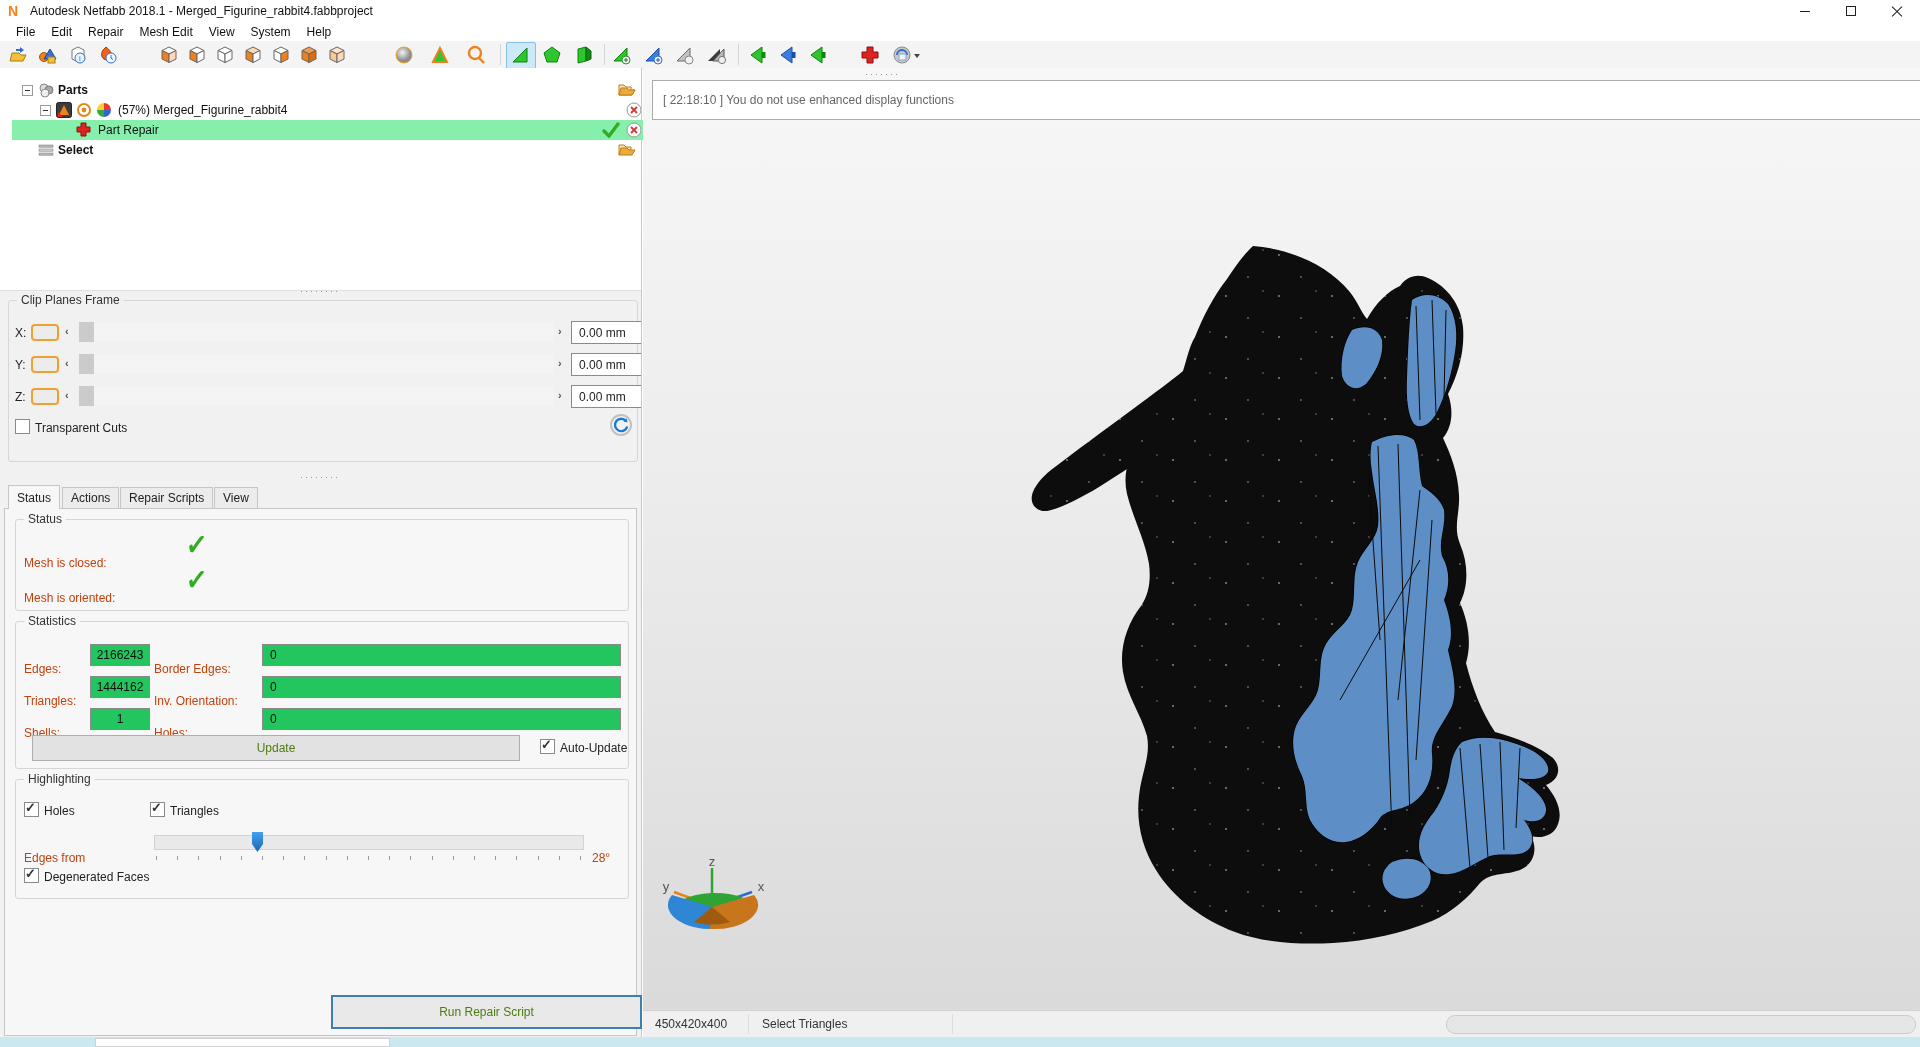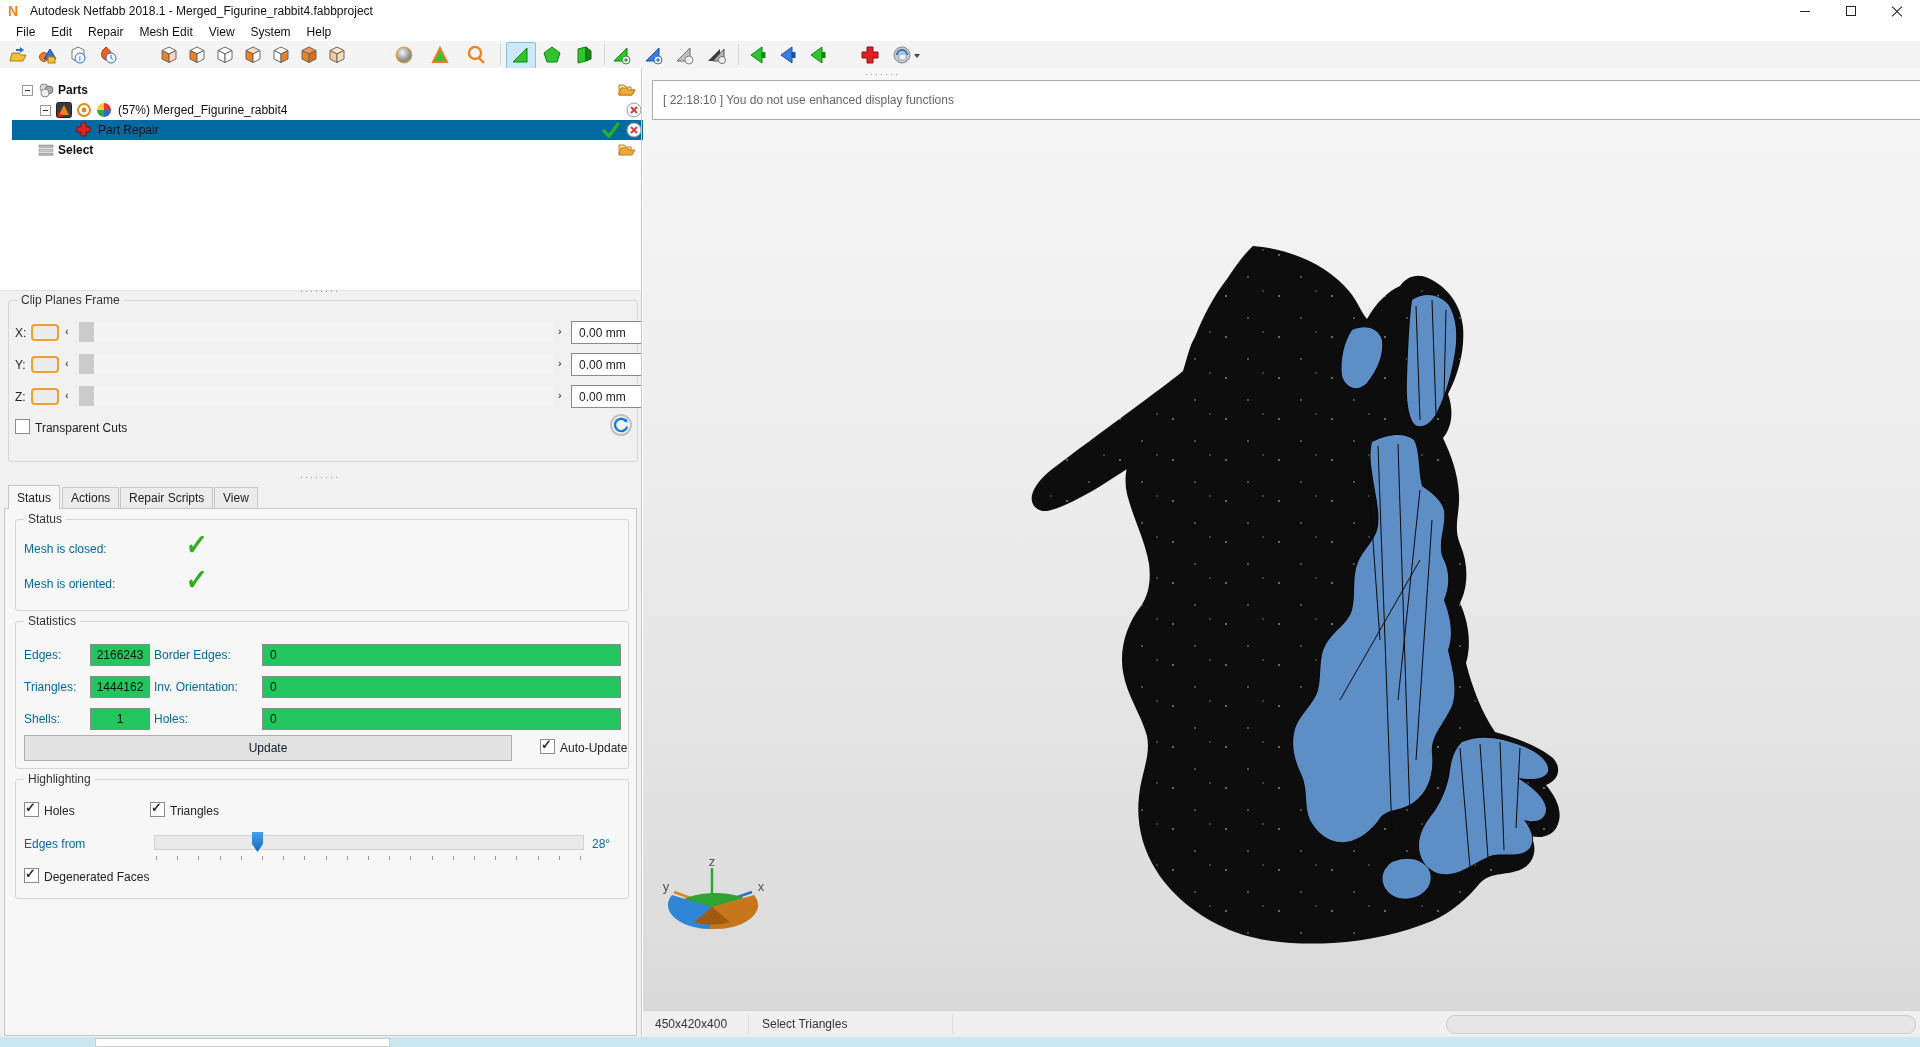--- a/index.html
+++ b/index.html
@@ -19,21 +19,21 @@
   #menubar{left:0;top:22px;width:1920px;height:19px;background:#fff;display:flex;align-items:center;padding-left:8px;box-sizing:border-box;}
   .menu-item{padding:0 8px;font-size:12px;color:#111;}
   #toolbar{left:0;top:41px;width:1920px;height:27px;background:#f4f4f4;border-bottom:1px solid #e2e2e2;}
   .tbtn{position:absolute;top:2px;width:24px;height:24px;display:flex;align-items:center;justify-content:center;}
   .tbtn.active{background:#cde8f7;border:1px solid #86bfe8;border-radius:2px;top:1px;width:28px;height:25px;}
   .tsep{position:absolute;top:3px;width:1px;height:21px;background:#d6d6d6;}
   
   #leftpanel{left:0;top:68px;width:641px;height:969px;background:#f1f1f1;}
   #tree{position:absolute;left:0;top:0;width:641px;height:222px;background:#fff;border-bottom:1px solid #e0e0e0;}
   .trow{position:absolute;left:12px;width:637px;height:20px;display:flex;align-items:center;text-decoration:underline;}
-  .trow.sel{background:#0369a1;}
+  .trow.sel{background:#86efac;}
   .texp{position:absolute;width:9px;height:9px;border:1px solid #9a9a9a;background:#fff;display:flex;align-items:center;justify-content:center;}
   .texp i{width:5px;height:1px;background:#333;}
   .tlabel{font-size:12px;color:#111;position:absolute;top:3px;}
   .bold{font-weight:bold;}
   .ticon{position:absolute;top:2px;}
   .tright{position:absolute;top:2px;}
   .vsplit-dots{position:absolute;color:#8a8a8a;font-size:9px;letter-spacing:2px;}
   
   .grp{position:absolute;border:1px solid #d6d6d6;border-radius:3px;}
   .grp-title{position:absolute;top:-8px;left:8px;padding:0 4px;font-size:12px;color:#333;}
@@ -52,22 +52,22 @@
   .cb.on:after{content:"✓";position:absolute;left:0px;top:-3px;font-size:13px;font-weight:bold;color:#333;}
   .cblabel{font-size:12px;color:#222;margin-left:5px;}
   
   .tab{position:absolute;top:2px;height:20px;border:1px solid #c6c6c6;border-bottom:none;background:#ececec;font-size:12px;display:flex;align-items:center;padding:0 8px;color:#222;}
   .tab.active{background:#f7f7f7;top:0;height:23px;z-index:3;}
   #tabpage{position:absolute;left:4px;top:440px;width:633px;height:528px;background:#f7f7f7;border:1px solid #c6c6c6;box-sizing:border-box;z-index:1;}
   
   .fld{position:absolute;background:#22c55e;border:1px solid #8a8a8a;height:20px;display:flex;align-items:center;font-size:12px;color:#111;}
   .fld.center{justify-content:center;}
   .fld.left{padding-left:7px;}
-  .lbl{position:absolute;font-size:12px;color:#0369a1;}
-  .btn{position:absolute;background:#e2e2e2;border:1px solid #aeaeae;display:flex;align-items:center;justify-content:center;font-size:12px;color:#0f172a;}
+  .lbl{position:absolute;font-size:12px;color:#c2410c;margin-top:14px;}
+  .btn{position:absolute;background:#e2e2e2;border:1px solid #aeaeae;display:flex;align-items:center;justify-content:center;font-size:12px;color:#4d7c0f;margin-left:8px;}
   .btn.default{background:#e9e9e9;border:2px solid #3c7fb1;}
   .bigcheck{position:absolute;font-size:30px;font-weight:bold;color:#2fae1f;transform:rotate(4deg) scaleX(.85);}
   
   .tb-groove{position:absolute;height:13px;background:#e9e9e9;border:1px solid #d2d2d2;}
   .tb-thumb{position:absolute;width:11px;height:20px;background:linear-gradient(180deg,#44a1ef,#1b66b5);clip-path:polygon(0 0,100% 0,100% 60%,50% 100%,0 60%);}
   .tick{position:absolute;width:1px;height:4px;background:#9a9a9a;}
   
   #viewport{left:643px;top:68px;width:1277px;height:942px;background:linear-gradient(180deg,#f7f7f7 0%,#ececec 45%,#dadada 100%);}
   #vmsg{position:absolute;left:9px;top:12px;width:1260px;height:38px;background:#fff;border:1px solid #ababab;display:flex;align-items:center;padding-left:10px;color:#666;}
   
@@ -481,20 +481,21 @@
             <i class="tick" style="left: 381.6px;"></i>
             <i class="tick" style="left: 402.8px;"></i>
             <i class="tick" style="left: 424px;"></i>
           </div>
         <span class="lbl" style="left:576px;top:57px">28°</span>
         <span class="abs" style="left:8px;top:88px">
           <span class="cb on"></span><span class="cblabel">Degenerated Faces</span>
         </span>
       </div>
 
+      <span class="btn default" style="left:318px;top:486px;width:311px;height:34px;box-sizing:border-box">Run Repair Script</span>
     </div>
   </div>
 
   <div id="panel-divider" class="abs"></div>
 
   <div id="viewport" class="abs">
     <span class="vsplit-dots" style="left:222px;top:1px">·······</span>
     <div id="vmsg">[ 22:18:10 ] You do not use enhanced display functions</div>
 
     <svg width="1277" height="942" viewBox="643 68 1277 942" style="position:absolute;left:0;top:0">

